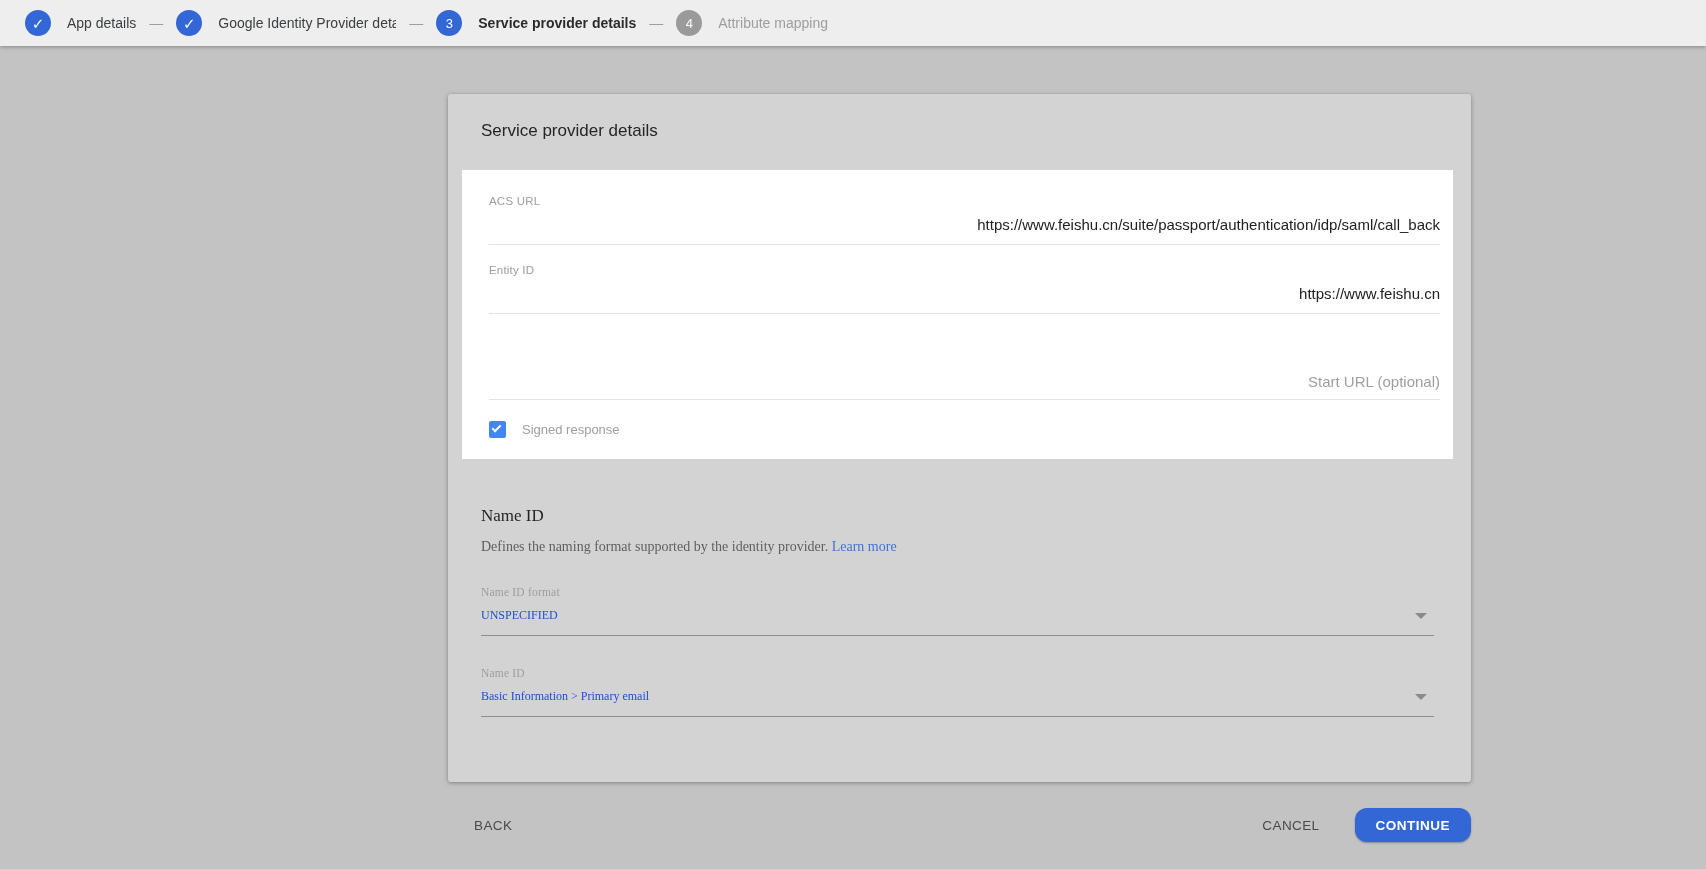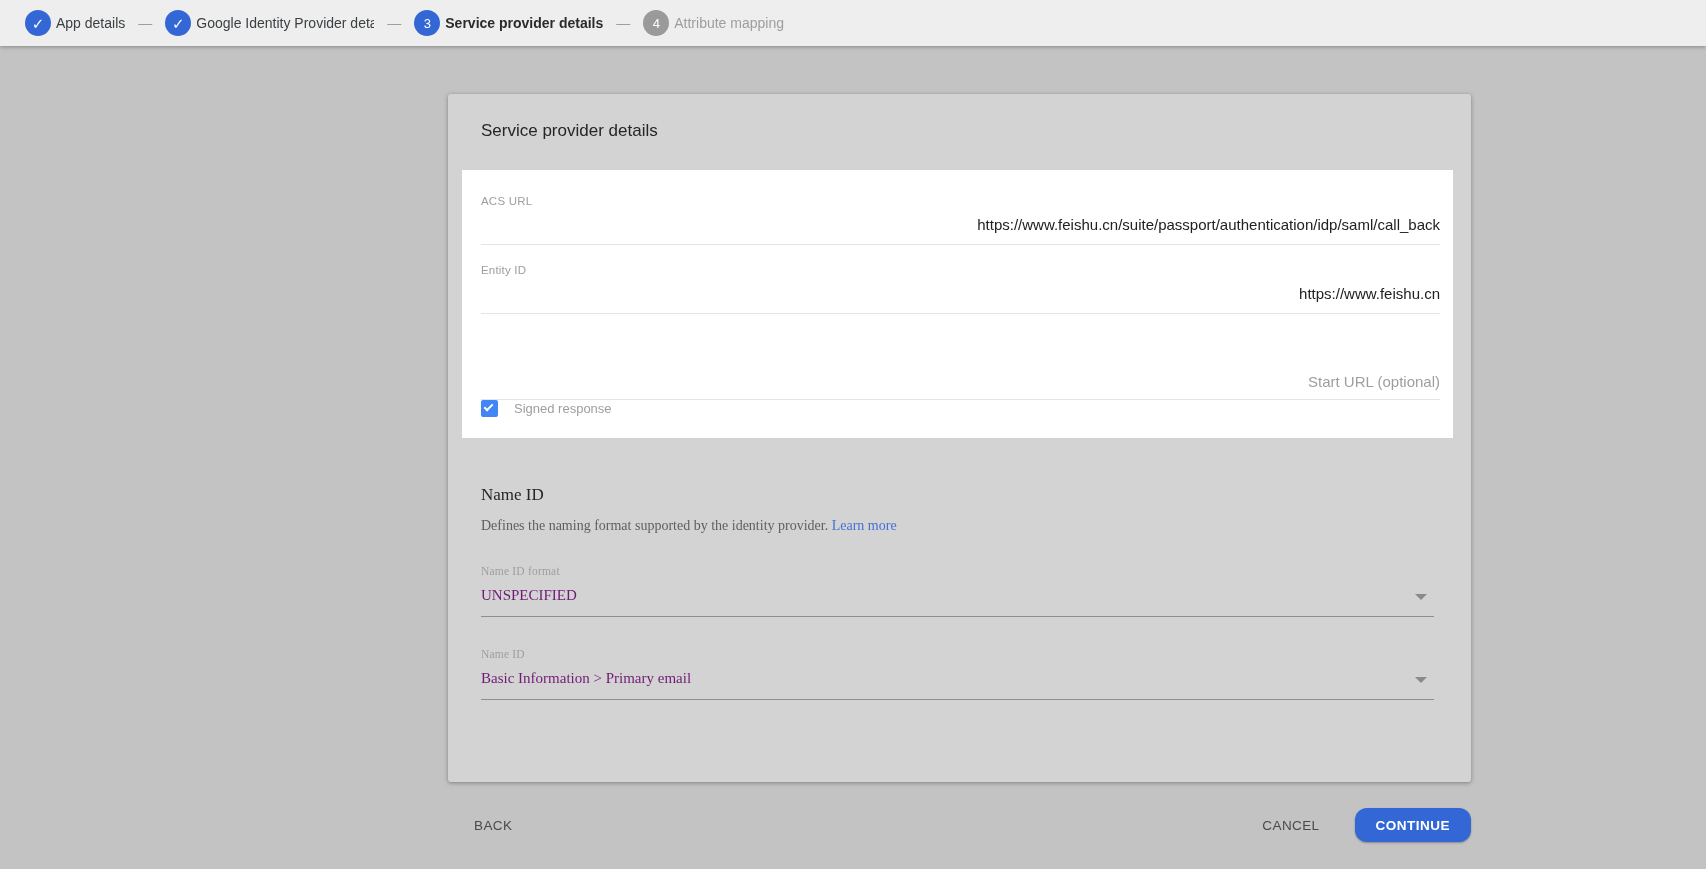--- a/index.html
+++ b/index.html
@@ -27,21 +27,21 @@
     border-radius: 50%;
     display: flex; align-items: center; justify-content: center;
     color: #ffffff;
     font-size: 13px;
     flex: 0 0 26px;
   }
   .step-circle.done, .step-circle.active { background: #3367d6; }
   .step-circle.upcoming { background: #9a9a9a; }
   .step-check { font-size: 15px; font-weight: bold; line-height: 1; }
   .step-label {
-    margin-left: 5px;
+    margin-left: 16px;
     font-size: 14px;
     color: #3c4043;
     white-space: nowrap;
   }
   .step-label.clip { max-width: 178px; overflow: hidden; }
   .step-label.active { font-weight: bold; color: #2b2b2b; }
   .step-label.upcoming { color: #9e9e9e; }
   .step-sep {
     color: #9e9e9e;
     font-size: 14px;
@@ -73,21 +73,21 @@
   a.learn-more {
     color: #4272d8;
     text-decoration: none;
     cursor: pointer;
   }
 
   
   .white-panel {
     margin: 29px 18px 0 14px;
     background: #ffffff;
-    padding: 6px 13px 21px 19px;
+    padding: 6px 13px 21px 27px;
   }
   .field { margin-top: 19px; }
   .field-label {
     font-size: 11.5px;
     color: #9e9e9e;
     letter-spacing: 0.2px;
   }
   .field-input {
     display: block;
     width: 100%;
@@ -99,20 +99,21 @@
     color: #212121;
     padding: 9px 0 11px 0;
     border-bottom: 1px solid #e4e4e4;
     text-align: right;
   }
   .field-input::placeholder { color: #9e9e9e; }
   .field.spaced { margin-top: 43px; }
   .start-url { padding-top: 16px; padding-bottom: 9px; }
 
   .checkbox-row {
+    margin-top: 21px;
     display: flex;
     align-items: center;
   }
   .checkbox {
     width: 17px; height: 17px;
     background: #4285f4;
     border-radius: 2px;
     position: relative;
     cursor: pointer;
     flex: 0 0 17px;
@@ -128,22 +129,22 @@
   .checkbox-label {
     margin-left: 16px;
     font-size: 13px;
     color: #9e9e9e;
   }
 
   
   .section2 { padding: 47px 37px 16px 33px; font-family: Liberation Serif, serif; }
   .select-field { margin-top: 31px; position: relative; }
   .select-field .field-value {
-    font-size: 15px;
-    color: #701a75;
+    font-size: 12px;
+    color: #1d4ed8;
     padding: 10px 24px 12px 0;
     border-bottom: 1px solid #8f8f8f;
     cursor: pointer;
   }
   .dd-arrow {
     position: absolute;
     right: 7px;
     bottom: 17px;
     width: 0; height: 0;
     border-left: 6px solid transparent;

